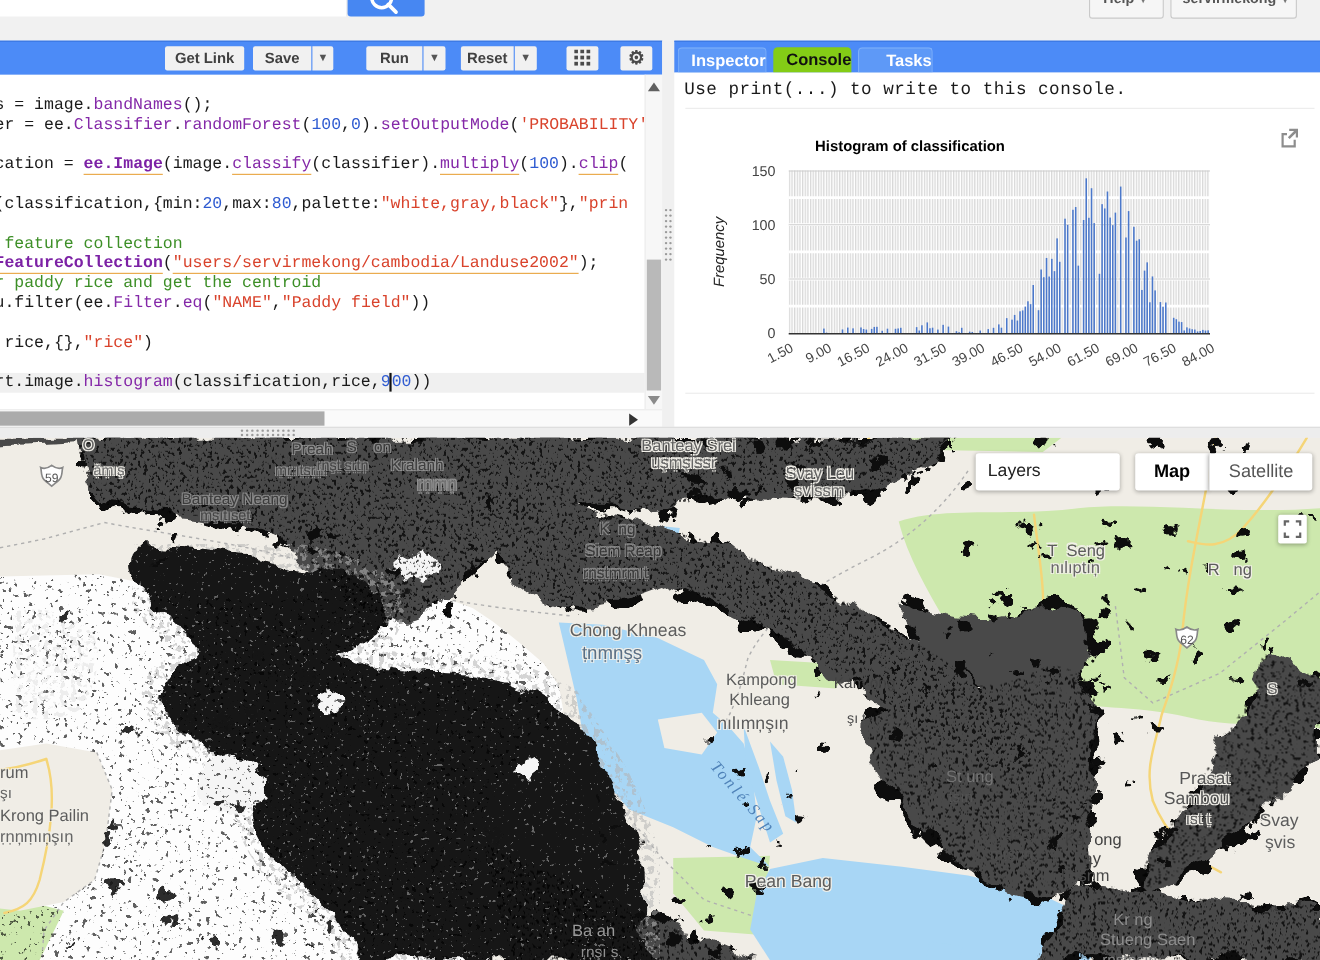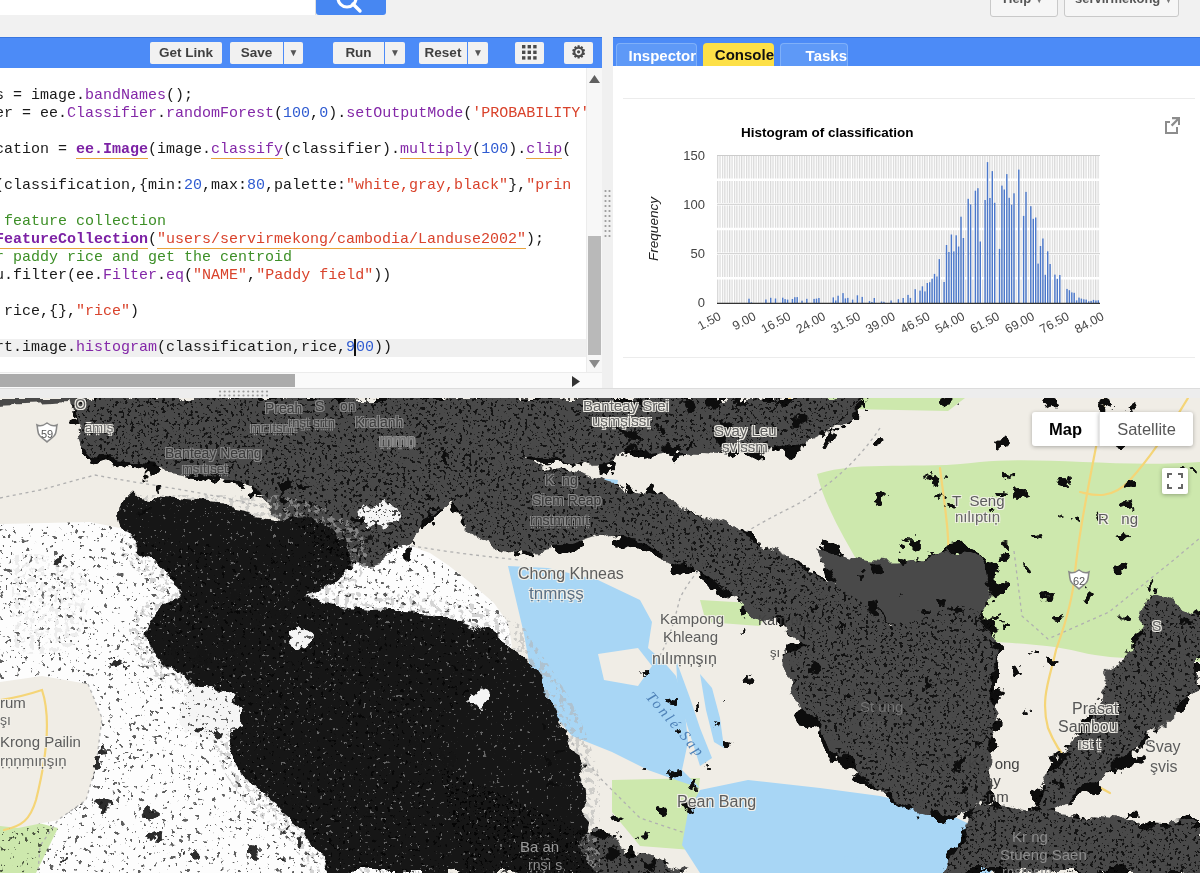--- a/index.html
+++ b/index.html
@@ -95,23 +95,24 @@
       <circle cx="1.5" cy="37" r="1.1" fill="#9a9a9a"></circle>
       <circle cx="5.5" cy="37" r="1.1" fill="#9a9a9a"></circle>
       <circle cx="1.5" cy="42" r="1.1" fill="#9a9a9a"></circle>
       <circle cx="5.5" cy="42" r="1.1" fill="#9a9a9a"></circle>
       <circle cx="1.5" cy="47" r="1.1" fill="#9a9a9a"></circle>
       <circle cx="5.5" cy="47" r="1.1" fill="#9a9a9a"></circle>
     </svg>
 
 <div class="abs" style="left:613px;top:37px;width:587px;height:29px;background:#4c8bf7;border-top:1px solid #3a77e0"></div>
 <div class="tab" style="left:616px;width:81px;border:1px solid #7fb0f9;border-bottom:none">Inspector</div>
-<div class="tab" style="left:703px;width:71px;background:#fde047;color:#111">Console</div>
+<div class="tab" style="left:703px;width:71px;background:#84cc16;color:#111">Console</div>
 <div class="tab" style="left:780px;width:68px;border:1px solid #7fb0f9;border-bottom:none">Tasks</div>
 <div class="abs" style="left:613px;top:66px;width:587px;height:322px;background:#fff"></div>
+<div class="abs mono" style="left:622px;top:72px;font-size:16px;letter-spacing:0.45px;color:#1a1a1a">Use print(...) to write to this console.</div>
 <div class="abs" style="left:623px;top:98px;width:572px;height:1px;background:#ececec"></div>
 <div class="abs" style="left:623px;top:357px;width:572px;height:1px;background:#ececec"></div>
 
 <svg class="abs" style="left:1162px;top:116px" width="19" height="19" viewBox="0 0 19 19">
   <path d="M3 5 L8 5 L8 7 L5 7 L5 16 L14 16 L14 11 L16 11 L16 18 L3 18 Z" fill="#8d8d8d"></path>
   <path d="M10 1 L18 1 L18 9 L16 9 L16 4.8 L10.4 10.4 L8.8 8.8 L14.4 3.2 L10 3.2 Z" fill="#8d8d8d"></path>
 </svg>
 <div class="abs" style="left:741px;top:125px;font-size:13.5px;font-weight:bold;color:#000">Histogram of classification</div>
 
 <svg class="abs" style="left:640px;top:105px" width="560" height="240" viewBox="0 0 560 240">
@@ -606,20 +607,21 @@
   <path d="M47,25 c-4,3 -8,3 -10,2 c1,4 0,8 3,11 c3,3 5,4 7,6 c2,-2 4,-3 7,-6 c3,-3 2,-7 3,-11 c-2,1 -6,1 -10,-2 Z" fill="#fff" stroke="#888" stroke-width="1.5"></path>
   <text x="47" y="40" font-size="11" fill="#555" text-anchor="middle" font-family="Liberation Sans,sans-serif">59</text>
   <path d="M1079,172 c-4,3 -8,3 -10,2 c1,4 0,8 3,11 c3,3 5,4 7,6 c2,-2 4,-3 7,-6 c3,-3 2,-7 3,-11 c-2,1 -6,1 -10,-2 Z" fill="#fff" stroke="#888" stroke-width="1.5"></path>
   <text x="1079" y="187" font-size="11" fill="#555" text-anchor="middle" font-family="Liberation Sans,sans-serif">62</text>
 </g>
 
 <text x="672" y="330" transform="rotate(49 672 330)" font-size="15" font-style="italic" fill="#4f82b8" letter-spacing="2.5" text-anchor="middle" font-family="Liberation Serif,serif">Tonlé Sap</text>
 
 </svg>
 
+<div class="abs" style="left:887px;top:412px;width:131px;height:34px;background:#fff;border-radius:3px;box-shadow:0 1px 4px rgba(0,0,0,.3);font-size:16px;color:#222;line-height:34px;padding-left:11px">Layers</div>
 <div class="abs" style="left:1032px;top:412px;width:67px;height:34px;background:#fff;border-radius:3px 0 0 3px;box-shadow:0 1px 4px rgba(0,0,0,.3);font-size:16.5px;font-weight:bold;color:#000;line-height:34px;text-align:center">Map</div>
 <div class="abs" style="left:1099px;top:412px;width:94px;height:34px;background:#fff;border-radius:0 3px 3px 0;box-shadow:0 1px 4px rgba(0,0,0,.3);font-size:16.5px;color:#565656;line-height:34px;text-align:center;border-left:1px solid #e6e6e6">Satellite</div>
 <div class="abs" style="left:1162px;top:468px;width:26px;height:26px;background:#fff;border-radius:2px;box-shadow:0 1px 4px rgba(0,0,0,.3)">
  <svg width="26" height="26" viewBox="0 0 26 26">
         <g stroke="#666" stroke-width="2" fill="none">
   <path d="M6 10 L6 6 L10 6"></path>
           <path d="M16 6 L20 6 L20 10"></path>
           <path d="M20 16 L20 20 L16 20"></path>
           <path d="M10 20 L6 20 L6 16"></path>
         </g>

